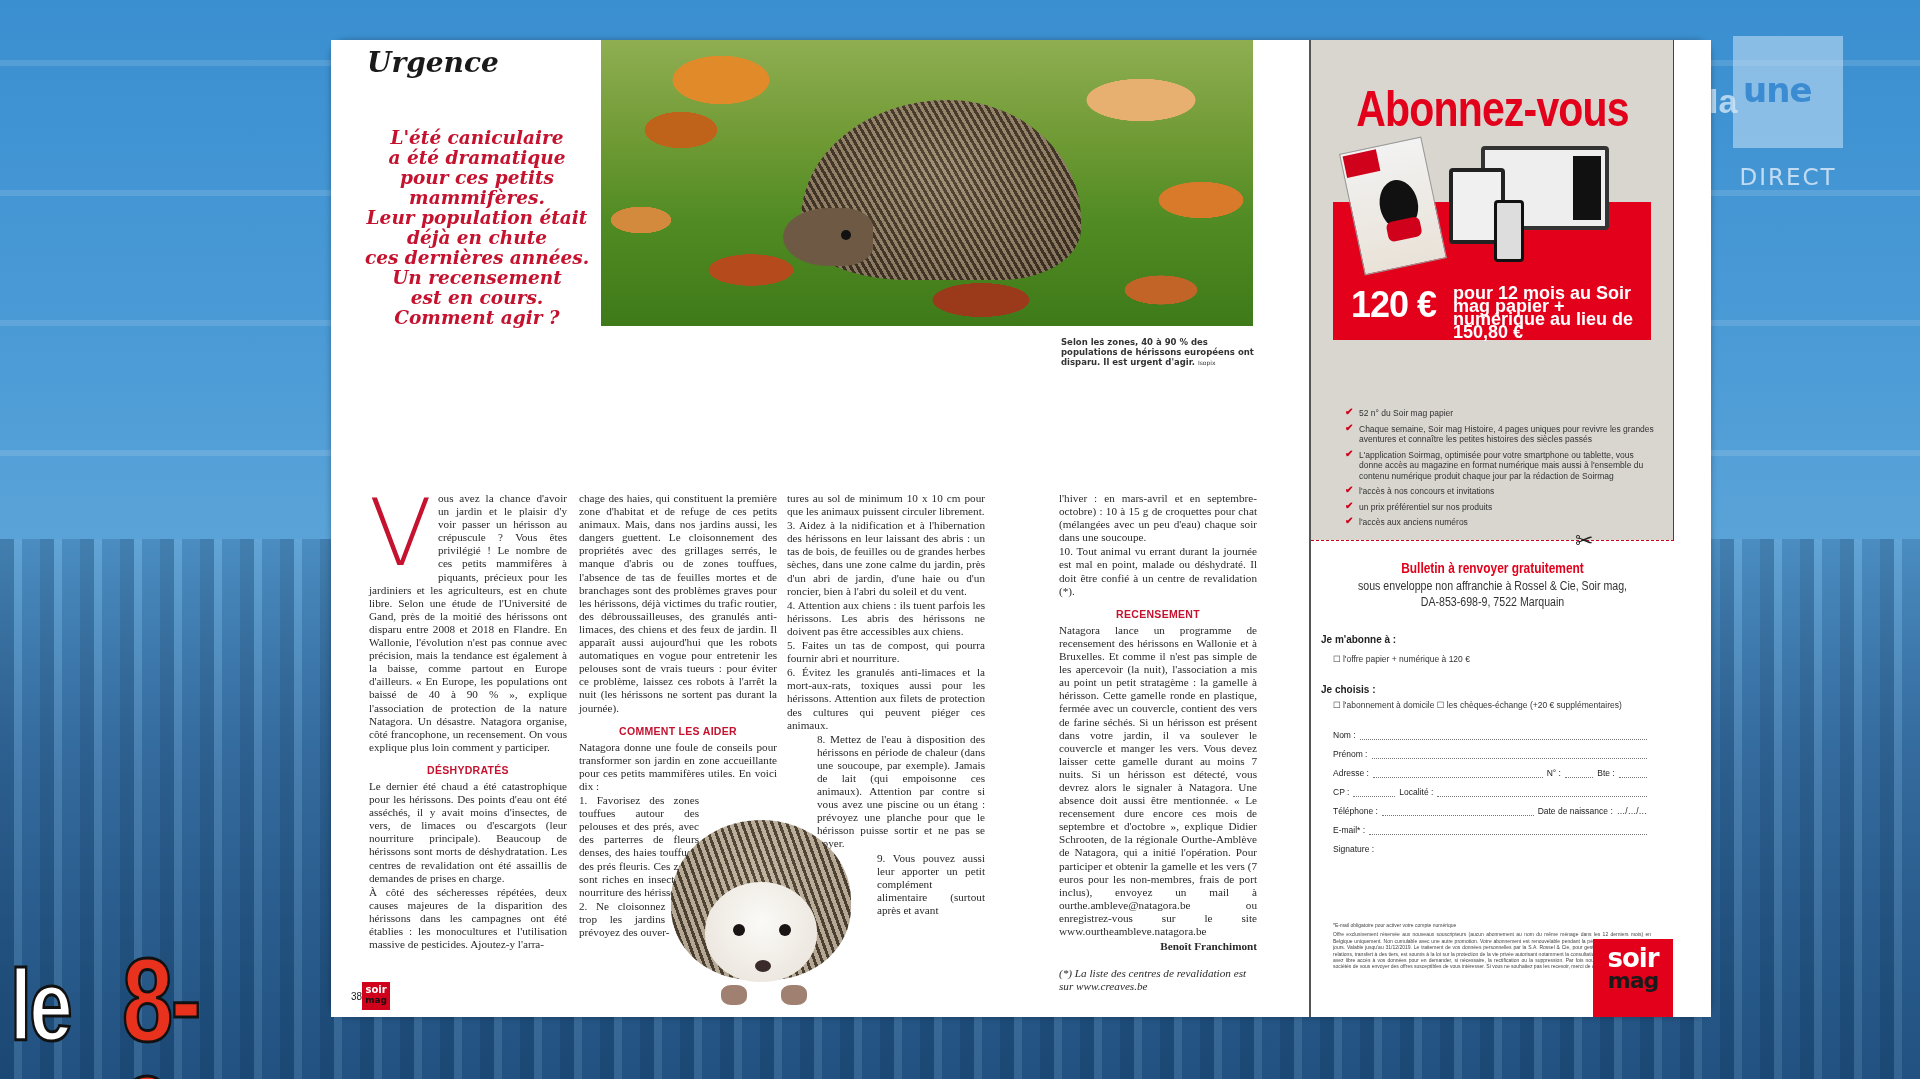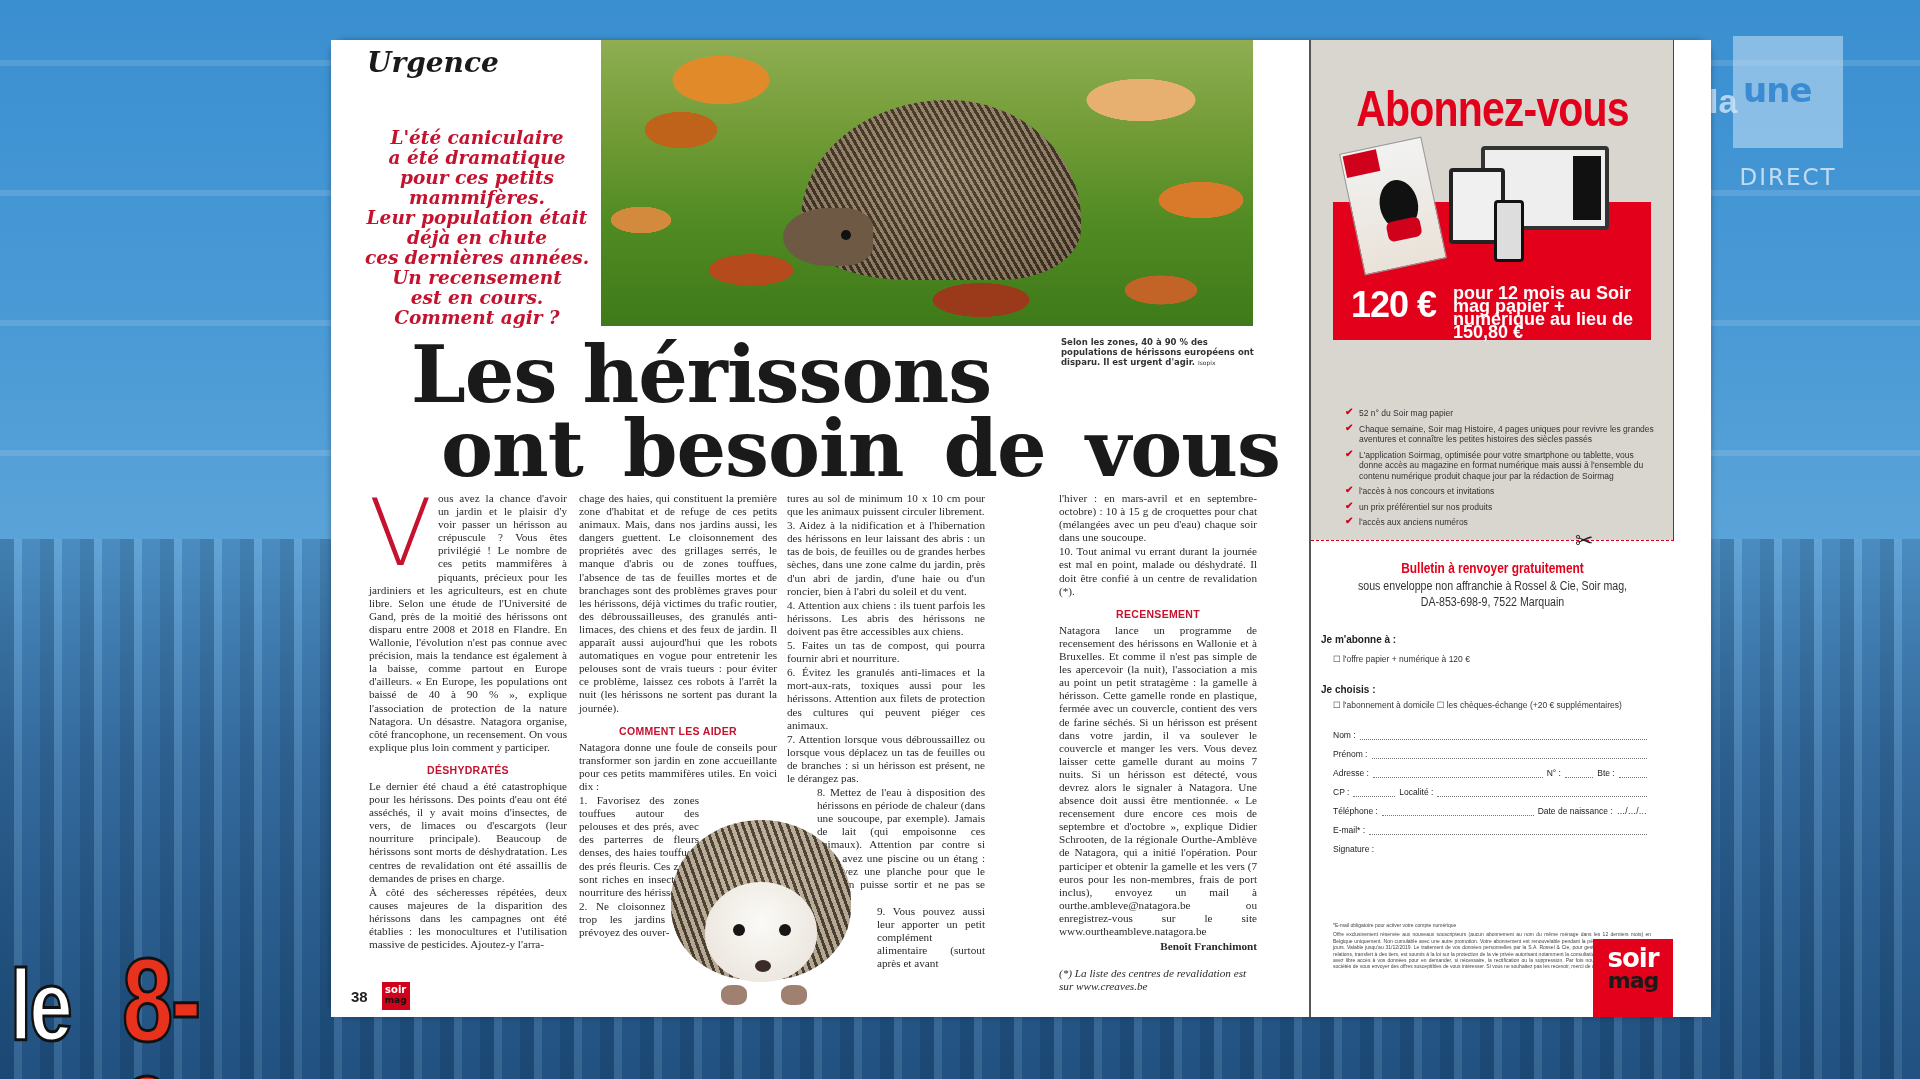--- a/index.html
+++ b/index.html
@@ -137,21 +137,21 @@
     position: absolute; left: 34px; top: 62px; width: 112px; height: 100px; border-radius: 50% 50% 48% 48%;
     background: radial-gradient(ellipse at 50% 40%, #fbfaf7 0%, #ece7df 75%, #d8d0c4 100%);
   }
   .hedgehog-small .e1, .hedgehog-small .e2 { position: absolute; top: 104px; width: 12px; height: 12px; border-radius: 50%; background: #1a1414; }
   .hedgehog-small .e1 { left: 62px; } .hedgehog-small .e2 { left: 108px; }
   .hedgehog-small .nose { position: absolute; left: 84px; top: 140px; width: 16px; height: 12px; border-radius: 50%; background: #3a2a2a; }
   .hedgehog-small .paw1, .hedgehog-small .paw2 { position: absolute; top: 165px; width: 26px; height: 20px; border-radius: 40%; background: #a08070; }
   .hedgehog-small .paw1 { left: 50px; } .hedgehog-small .paw2 { left: 110px; }
 
   .folio { position: absolute; left: 20px; top: 942px; display: flex; align-items: center; }
-  .folio .num { font-family: "Liberation Sans", sans-serif; font-size: 15px; font-weight: bold; color: #222; margin-right: 14px; }
+  .folio .num { font-family: "Liberation Sans", sans-serif; font-size: 10px; font-weight: normal; color: #222; margin-right: 0; }
   .folio .badge {
     width: 28px; height: 28px; background: #d0021b; color: #fff;
     font-family: "DejaVu Sans", sans-serif; font-weight: bold; font-size: 10px; line-height: 10px; text-align: center; padding-top: 3px;
   }
   .folio .badge b { display: block; color: #fff; }
   .folio .badge i { display: block; font-style: normal; color: #111; font-size: 9px; }
 
   
   .sub-panel { position: absolute; left: 0; top: 0; width: 363px; height: 500px; background: #d9d6d0; border-right: 1px solid #444; }
   .sub-title {
@@ -259,24 +259,20 @@
       <div class="hedgehog-big">
         <div class="snout"></div>
         <div class="eye"></div>
       </div>
     </div>
     <div class="photo-caption">
       <span>Selon les zones, 40 à 90 % des populations de hérissons européens ont disparu. Il est urgent d'agir.</span>
       <span style="font-size:6px;font-weight:normal;">Isopix</span>
     </div>
 
-    <h1 class="headline">
-      <span class="l1">Les hérissons</span>
-      <span class="l2">ont besoin de vous</span>
-    </h1>
 
     <div class="col col1">
       <p><span class="dropcap">V</span><span>ous avez la chance d'avoir un jardin et le plaisir d'y voir passer un hérisson au crépuscule ? Vous êtes privilégié ! Le nombre de ces petits mammifères à piquants, précieux pour les jardiniers et les agriculteurs, est en chute libre. Selon une étude de l'Université de Gand, près de la moitié des hérissons ont disparu entre 2008 et 2018 en Flandre. En Wallonie, l'évolution n'est pas connue avec précision, mais la tendance est également à la baisse, comme partout en Europe d'ailleurs. « En Europe, les populations ont baissé de 40 à 90 % », explique l'association de protection de la nature Natagora. Un désastre. Natagora organise, côté francophone, un recensement. On vous explique plus loin comment y participer.</span></p>
       <span class="sub">DÉSHYDRATÉS</span>
       <p>Le dernier été chaud a été catastrophique pour les hérissons. Des points d'eau ont été asséchés, il y avait moins d'insectes, de vers, de limaces ou d'escargots (leur nourriture principale). Beaucoup de hérissons sont morts de déshydratation. Les centres de revalidation ont été assaillis de demandes de prises en charge.</p>
       <p>À côté des sécheresses répétées, deux causes majeures de la disparition des hérissons dans les campagnes ont été établies : les monocultures et l'utilisation massive de pesticides. Ajoutez-y l'arra-</p>
     </div>
 
     <div class="col col2">
       <p>chage des haies, qui constituent la première zone d'habitat et de refuge de ces petits animaux. Mais, dans nos jardins aussi, les dangers guettent. Le cloisonnement des propriétés avec des grillages serrés, le manque d'abris ou de zones touffues, l'absence de tas de feuilles mortes et de branchages sont des problèmes graves pour les hérissons, déjà victimes du trafic routier, des débroussailleuses, des granulés anti-limaces, des chiens et des feux de jardin. Il apparaît aussi aujourd'hui que les robots automatiques en vogue pour entretenir les pelouses sont de vrais tueurs : pour éviter ce problème, laissez ces robots à l'arrêt la nuit (les hérissons ne sortent pas durant la journée).</p>
@@ -285,21 +281,20 @@
       <p style="width:120px;">1. Favorisez des zones touffues autour des pelouses et des prés, avec des parterres de fleurs denses, des haies touffues, des prés fleuris. Ces zones sont riches en insectes, la nourriture des hérissons.</p>
       <p style="width:110px;">2. Ne cloisonnez pas trop les jardins ou prévoyez des ouver-</p>
     </div>
 
     <div class="col col3">
       <p>tures au sol de minimum 10 x 10 cm pour que les animaux puissent circuler librement.</p>
       <p>3. Aidez à la nidification et à l'hibernation des hérissons en leur laissant des abris : un tas de bois, de feuilles ou de grandes herbes sèches, dans une zone calme du jardin, près d'un abri de jardin, d'une haie ou d'un roncier, bien à l'abri du soleil et du vent.</p>
       <p>4. Attention aux chiens : ils tuent parfois les hérissons. Les abris des hérissons ne doivent pas être accessibles aux chiens.</p>
       <p>5. Faites un tas de compost, qui pourra fournir abri et nourriture.</p>
       <p>6. Évitez les granulés anti-limaces et la mort-aux-rats, toxiques aussi pour les hérissons. Attention aux filets de protection des cultures qui peuvent piéger ces animaux.</p>
-      <p>7. Attention lorsque vous débroussaillez ou lorsque vous déplacez un tas de feuilles ou de branches : si un hérisson est présent, ne le dérangez pas.</p>
       <p style="margin-left:30px;">8. Mettez de l'eau à disposition des hérissons en période de chaleur (dans une soucoupe, par exemple). Jamais de lait (qui empoisonne ces animaux). Attention par contre si vous avez une piscine ou un étang : prévoyez une planche pour que le hérisson puisse sortir et ne pas se noyer.</p>
       <p style="margin-left:90px;">9. Vous pouvez aussi leur apporter un petit complément alimentaire (surtout après et avant</p>
     </div>
 
     <div class="col col4">
       <p>l'hiver : en mars-avril et en septembre-octobre) : 10 à 15 g de croquettes pour chat (mélangées avec un peu d'eau) chaque soir dans une soucoupe.</p>
       <p>10. Tout animal vu errant durant la journée est mal en point, malade ou déshydraté. Il doit être confié à un centre de revalidation (*).</p>
       <span class="sub">RECENSEMENT</span>
       <p>Natagora lance un programme de recensement des hérissons en Wallonie et à Bruxelles. Et comme il n'est pas simple de les apercevoir (la nuit), l'association a mis au point un petit stratagème : la gamelle à hérisson. Cette gamelle ronde en plastique, fermée avec un couvercle, contient des vers de farine séchés. Si un hérisson est présent dans votre jardin, il va soulever le couvercle et manger les vers. Vous devez laisser cette gamelle durant au moins 7 nuits. Si un hérisson est détecté, vous devrez alors le signaler à Natagora. Une absence doit aussi être mentionnée. « Le recensement dure encore ces mois de septembre et d'octobre », explique Didier Schrooten, de la régionale Ourthe-Amblève de Natagora, qui a initié l'opération. Pour participer et obtenir la gamelle et les vers (7 euros pour les non-membres, frais de port inclus), envoyez un mail à ourthe.ambleve@natagora.be ou enregistrez-vous sur le site www.ourtheambleve.natagora.be</p>
       <p class="byline">Benoît Franchimont</p>

